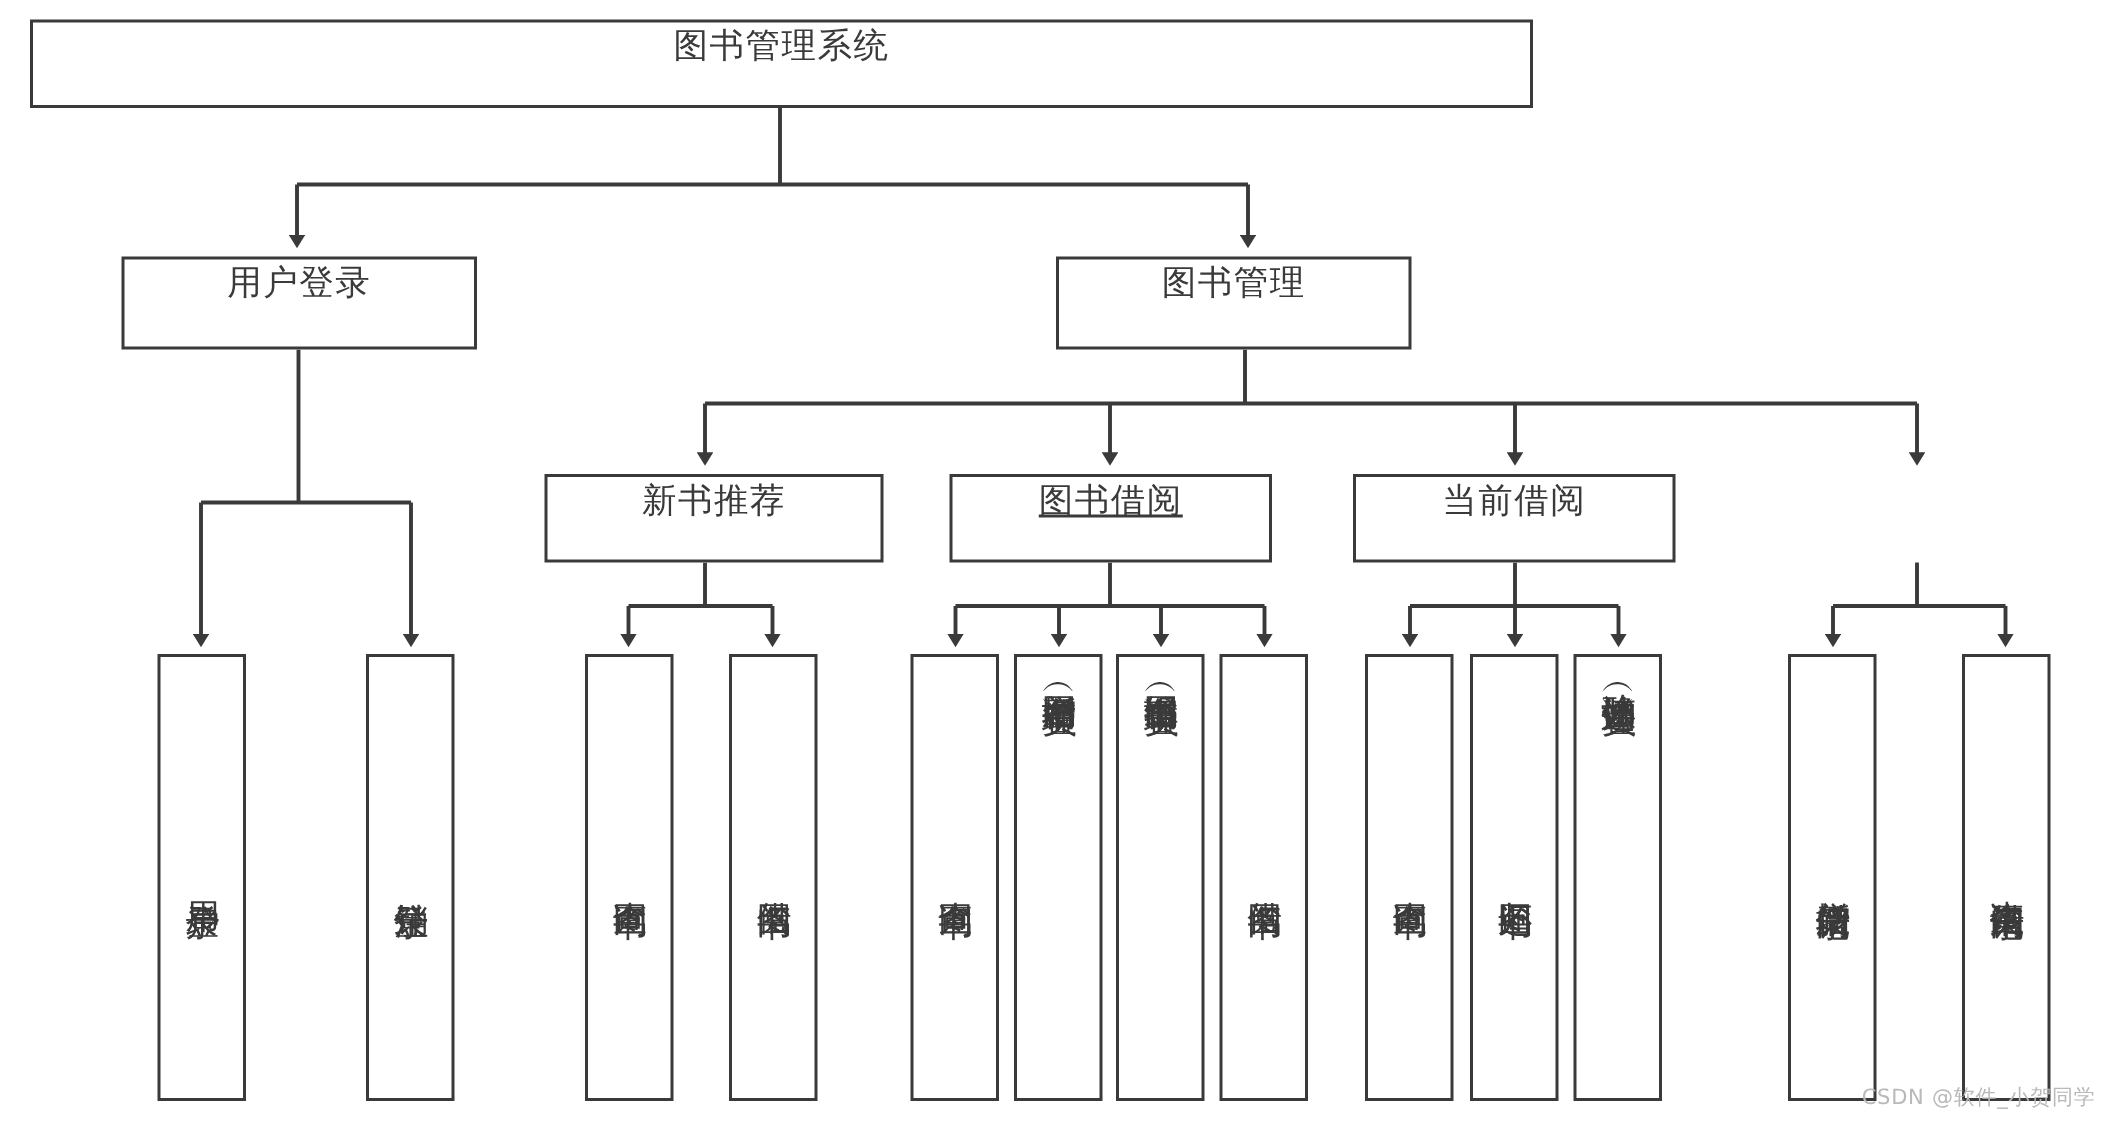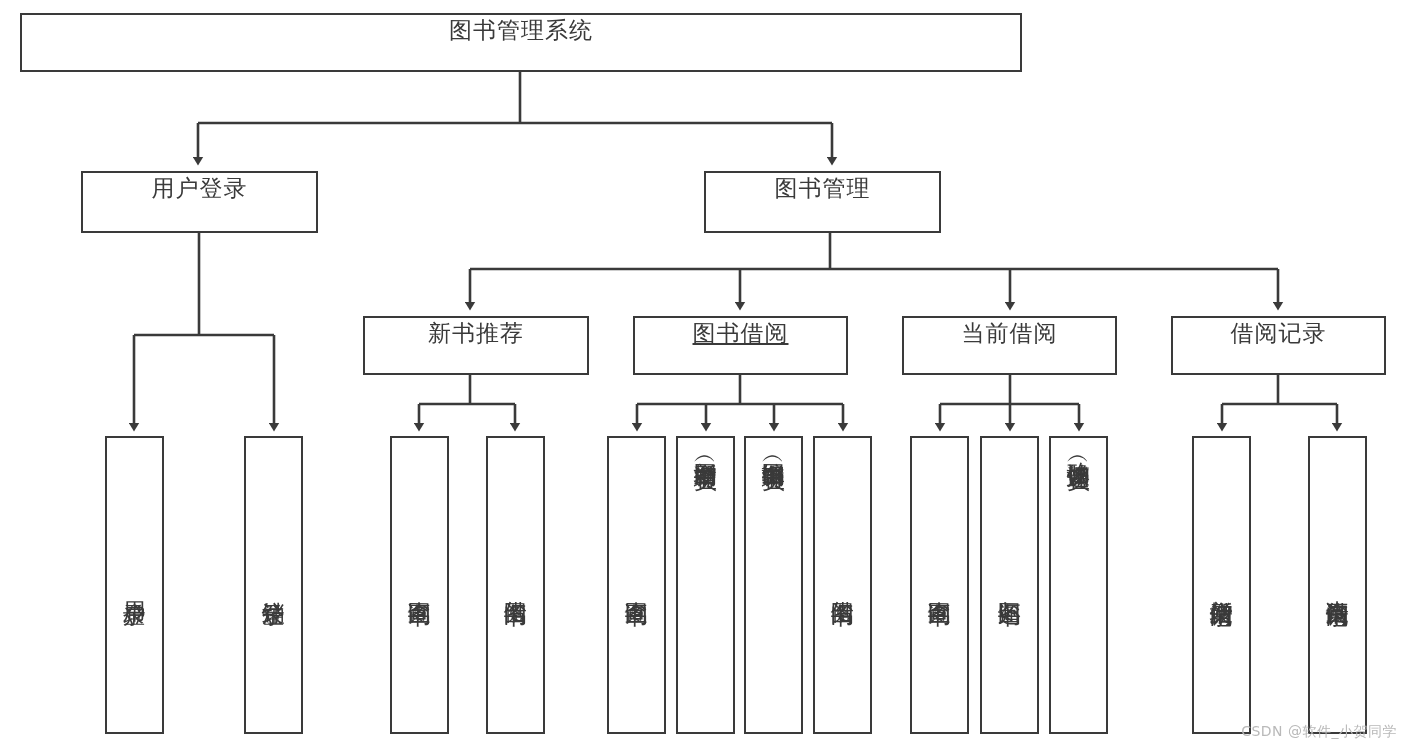--- a/index.html
+++ b/index.html
@@ -134,23 +134,20 @@
 
   <div class="node horiz" style="left:363px; top:316px; width:226px; height:59px;">
     <span class="lbl">新书推荐</span>
   </div>
   <div class="node horiz" style="left:633px; top:316px; width:215px; height:59px;text-decoration:underline;">
     <span class="lbl">图书借阅</span>
   </div>
   <div class="node horiz" style="left:902px; top:316px; width:215px; height:59px;">
     <span class="lbl">当前借阅</span>
   </div>
-  <div class="node horiz" style="left:1171px; top:316px; width:215px; height:59px;">
-    <span class="lbl">借阅记录</span>
-  </div>
 
   <div class="node vert mid" style="left:105px; top:436px; width:59px; height:298px;">
     <span class="lbl">用户登录</span>
   </div>
   <div class="node vert mid" style="left:244px; top:436px; width:59px; height:298px;">
     <span class="lbl">注销登录</span>
   </div>
 
   <div class="node vert mid" style="left:390px; top:436px; width:59px; height:298px;">
     <span class="lbl">查询图书</span>

